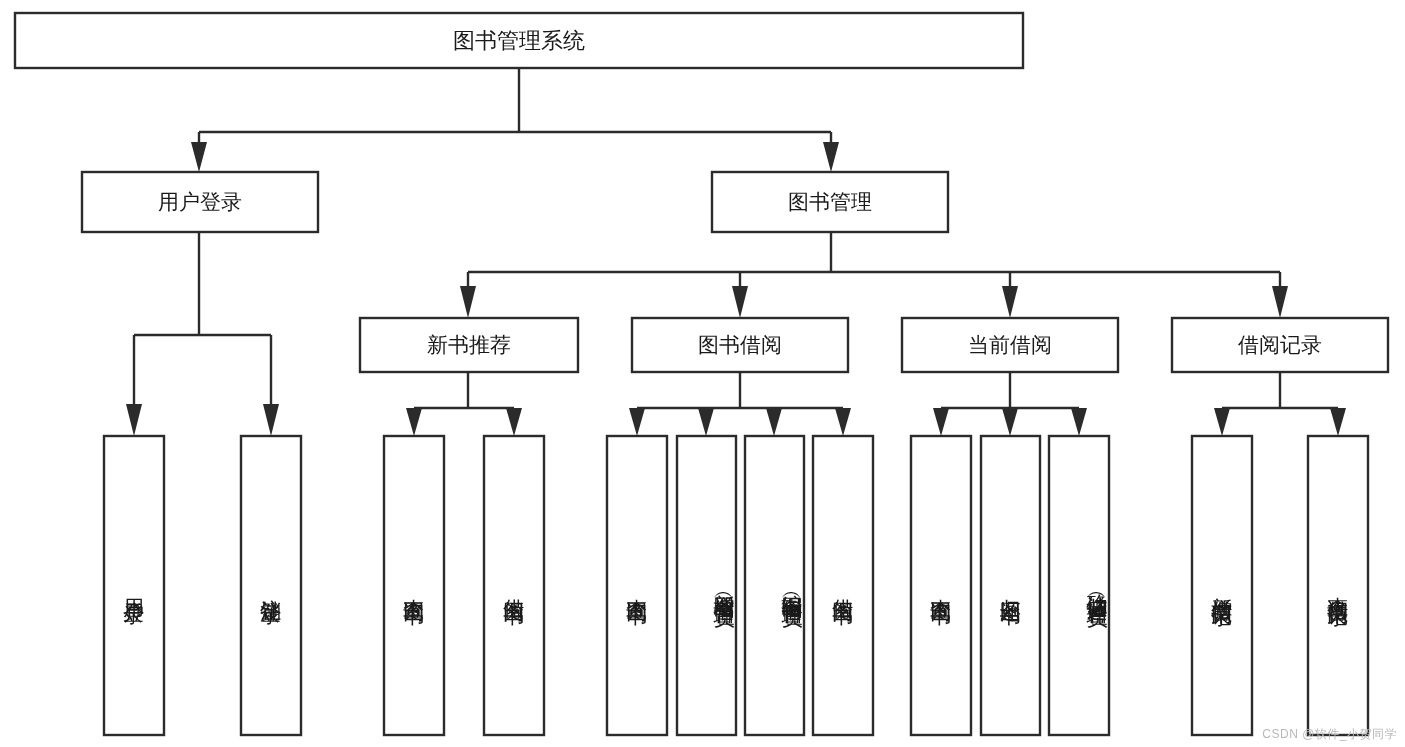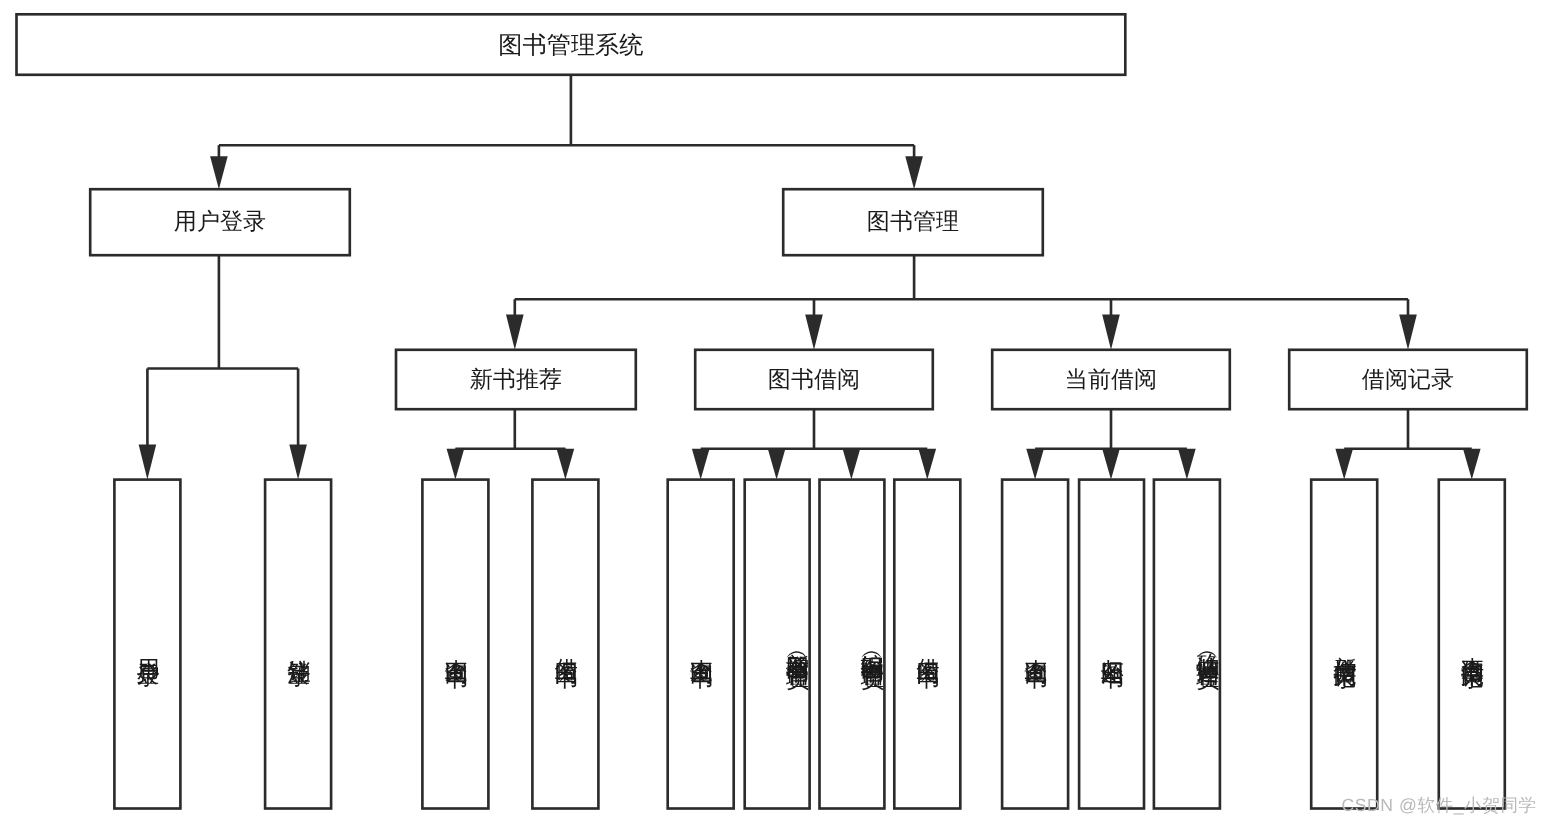--- a/index.html
+++ b/index.html
@@ -67,21 +67,21 @@
     white-space: nowrap;
     text-align: center;
     pointer-events: none;
     user-select: none;
   }
   .watermark {
     position: absolute;
     right: 8px;
     bottom: 4px;
     font-family: "Liberation Sans", "DejaVu Sans", sans-serif;
-    font-size: 16px;
+    font-size: 12px;
     color: #b9b9b9;
     letter-spacing: 0.5px;
     white-space: nowrap;
     user-select: none;
   }
 </style>
 </head>
 <body>
 
 <div id="diagram-root">

